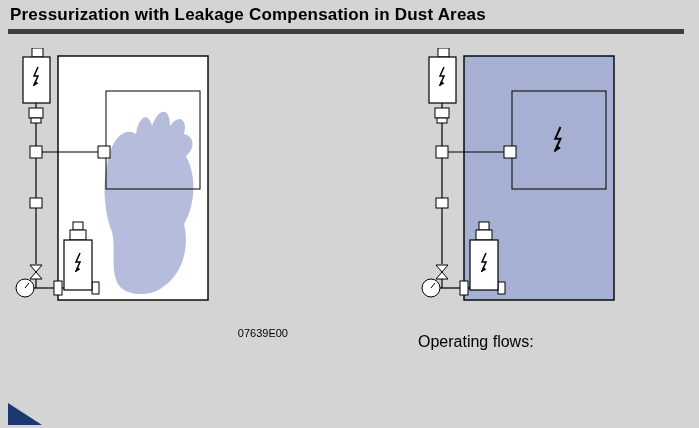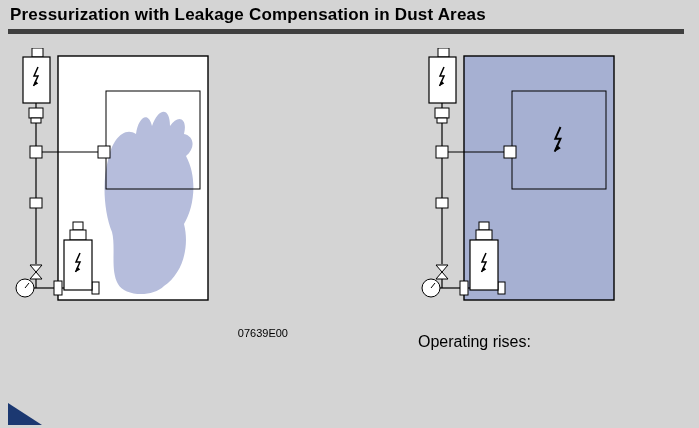--- a/index.html
+++ b/index.html
@@ -176,18 +176,18 @@
       <rect x="61" y="174" width="10" height="8" fill="#fff" stroke="#000"></rect>
       <rect x="58" y="182" width="16" height="10" fill="#fff" stroke="#000"></rect>
       <rect x="52" y="192" width="28" height="50" fill="#fff" stroke="#000" stroke-width="1.2"></rect>
       <use href="#bolt-r" x="63" y="205"></use>
     </g>
   </svg>
 
   <div class="fig-code code-left">07639E00</div>
 
   <div class="caption caption-right">
-    <div>Operating rises:</div>
+    <div>Operating flows:</div>
   </div>
 
   <div class="corner"></div>
 
 </div>
 
 </body></html>

